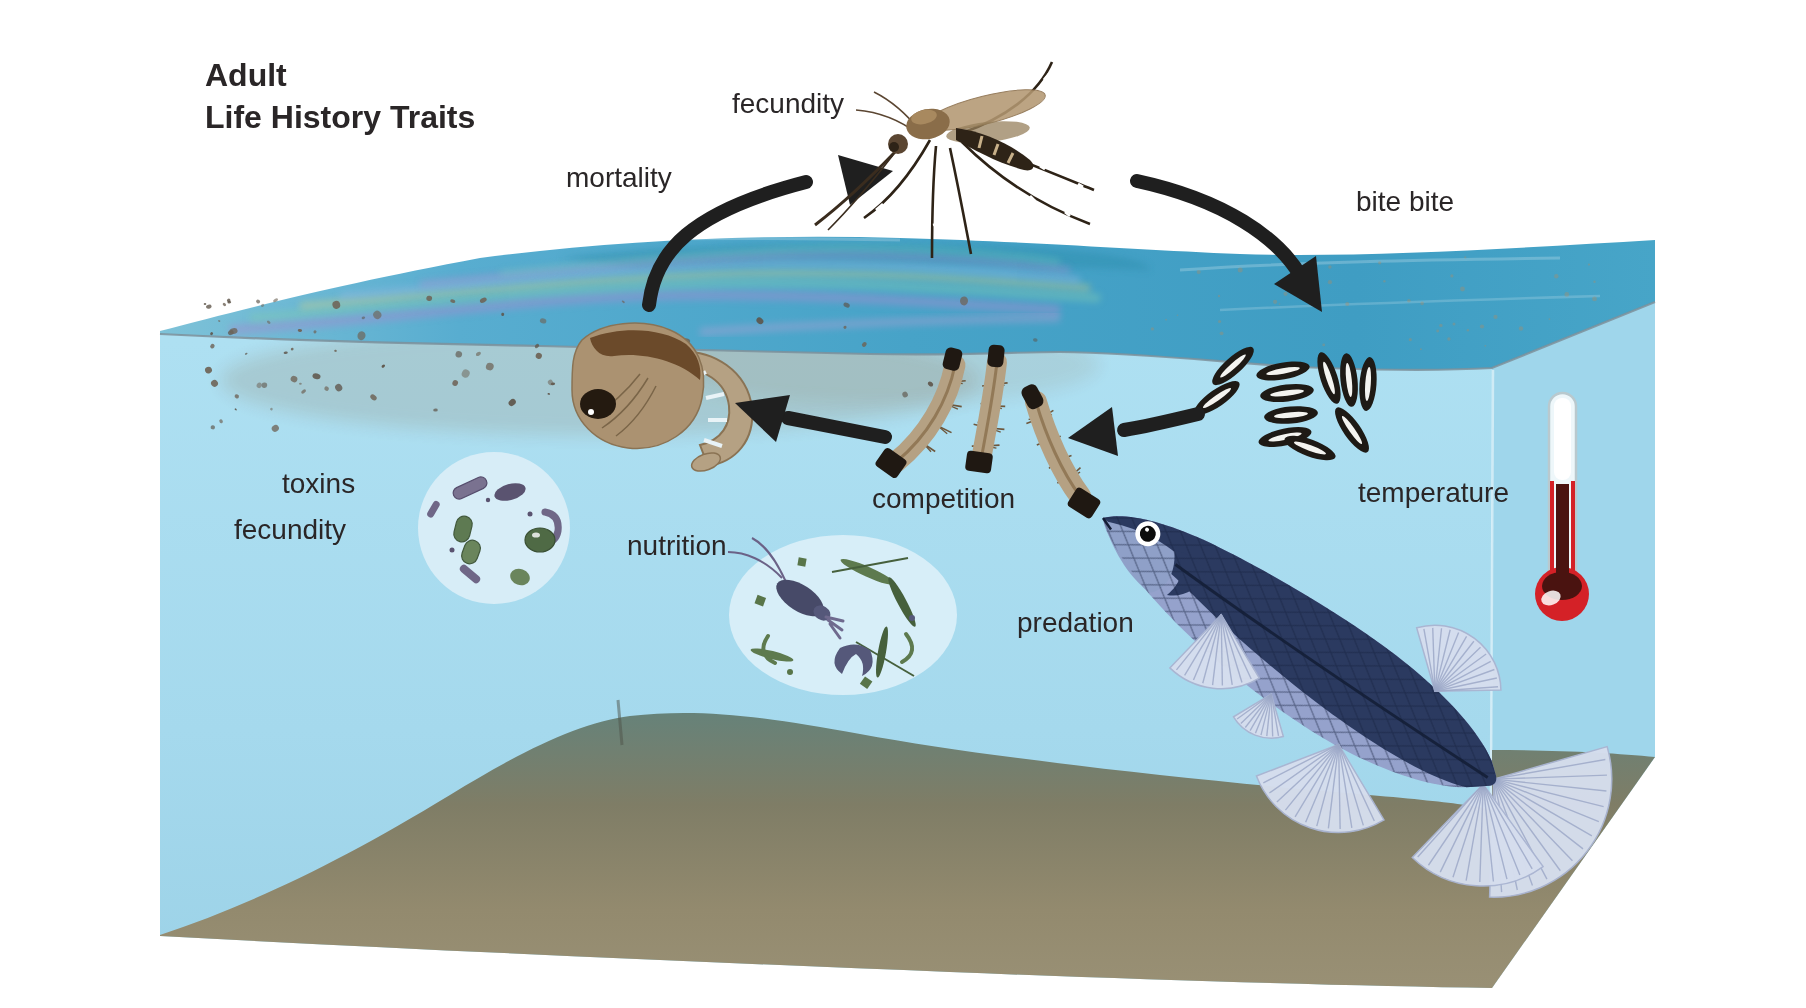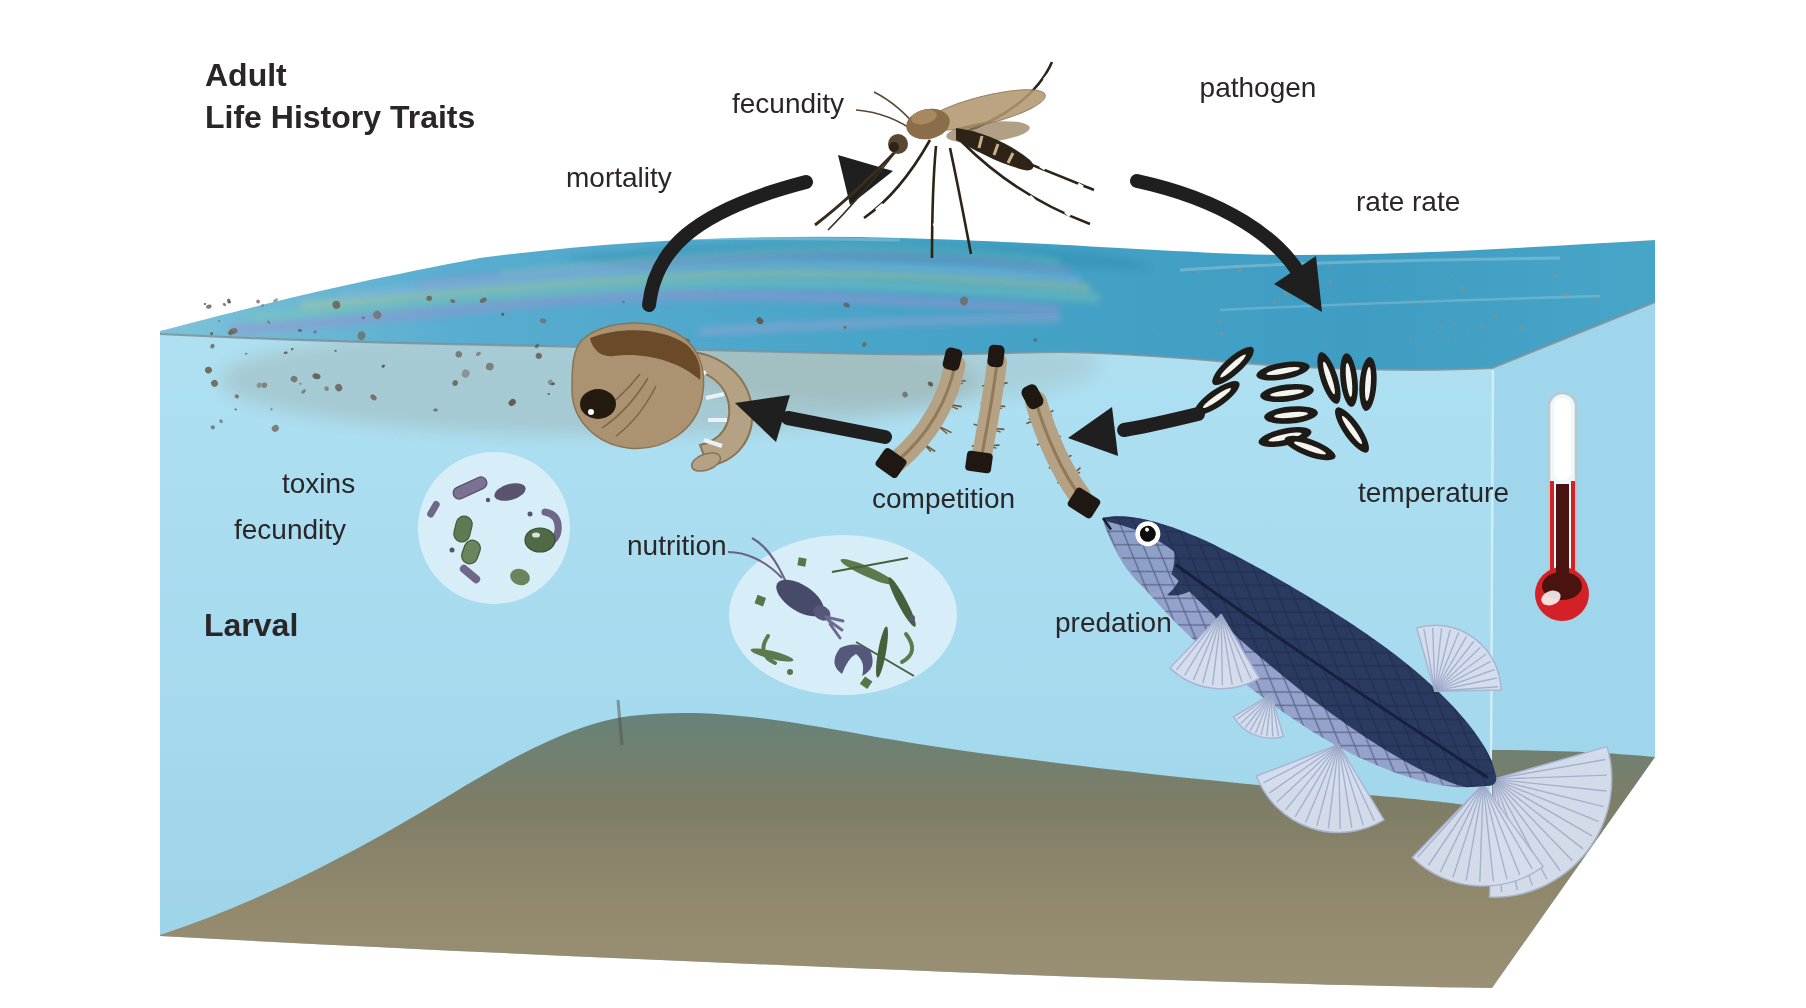--- a/index.html
+++ b/index.html
@@ -520,27 +520,25 @@
     <circle cx="898" cy="144" r="10" fill="#5b4632"></circle>
     <circle cx="894" cy="147" r="5" fill="#2e2317"></circle>
   </g>
 </svg>
 
   <div class="lbl bold" style="left:205px;top:54px;">
     <div>Adult</div>
     <div>Life History Traits</div>
   </div>
   <div class="lbl bold" style="left:204px;top:604px;">
-    <div>Larval</div>
   </div>
   <div class="lbl" style="left:716px;top:86px;margin-left:16px;">fecundity</div>
   <div class="lbl" style="left:566px;top:160px;">mortality</div>
   <div class="lbl center" style="left:1150px;top:70px;width:216px;">
-    <div>pathogen</div>
   </div>
-  <div class="lbl" style="left:1356px;top:184px;">rate rate</div>
+  <div class="lbl" style="left:1356px;top:184px;">bite bite</div>
   <div class="lbl" style="left:282px;top:424px;margin-top:42px;">toxins</div>
   <div class="lbl" style="left:234px;top:512px;">fecundity</div>
   <div class="lbl" style="left:627px;top:528px;">nutrition</div>
   <div class="lbl" style="left:872px;top:481px;">competition</div>
-  <div class="lbl" style="left:1017px;top:605px;margin-left:38px;">predation</div>
+  <div class="lbl" style="left:1017px;top:605px;">predation</div>
   <div class="lbl" style="left:1358px;top:475px;">temperature</div>
 </div>
 
 </body></html>

